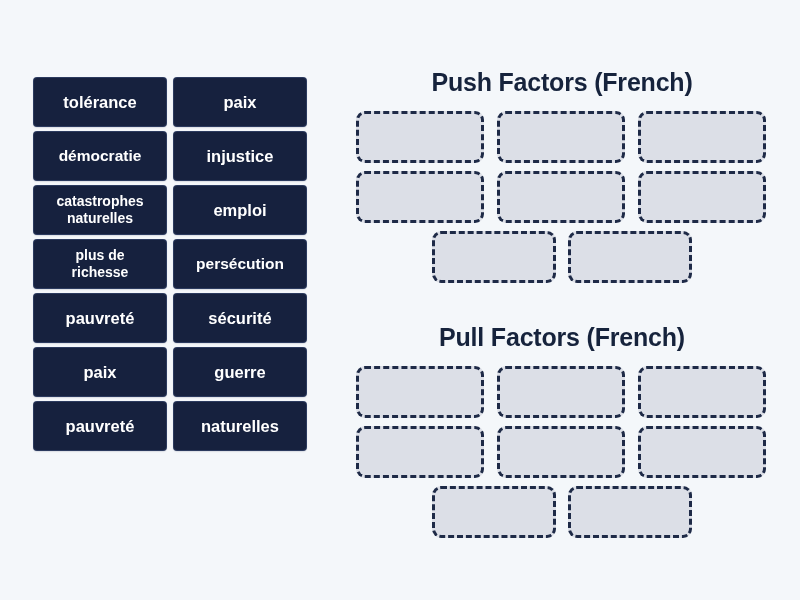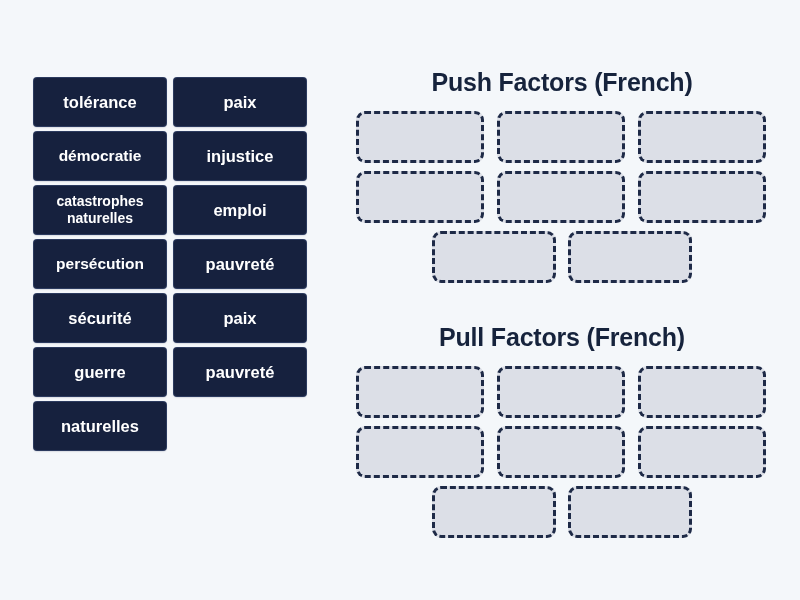--- a/index.html
+++ b/index.html
@@ -116,20 +116,22 @@
 <div id="stage">
 
   <div class="tile-tray">
       <div class="tile">tolérance</div>
       <div class="tile">paix</div>
       <div class="tile sm">démocratie</div>
       <div class="tile">injustice</div>
       <div class="tile two-line">catastrophes
 naturelles</div>
       <div class="tile">emploi</div>
+      <div class="tile two-line">plus de
+richesse</div>
       <div class="tile sm">persécution</div>
       <div class="tile">pauvreté</div>
       <div class="tile">sécurité</div>
       <div class="tile">paix</div>
       <div class="tile">guerre</div>
       <div class="tile">pauvreté</div>
       <div class="tile">naturelles</div>
     </div>
 
   <div class="groups">

